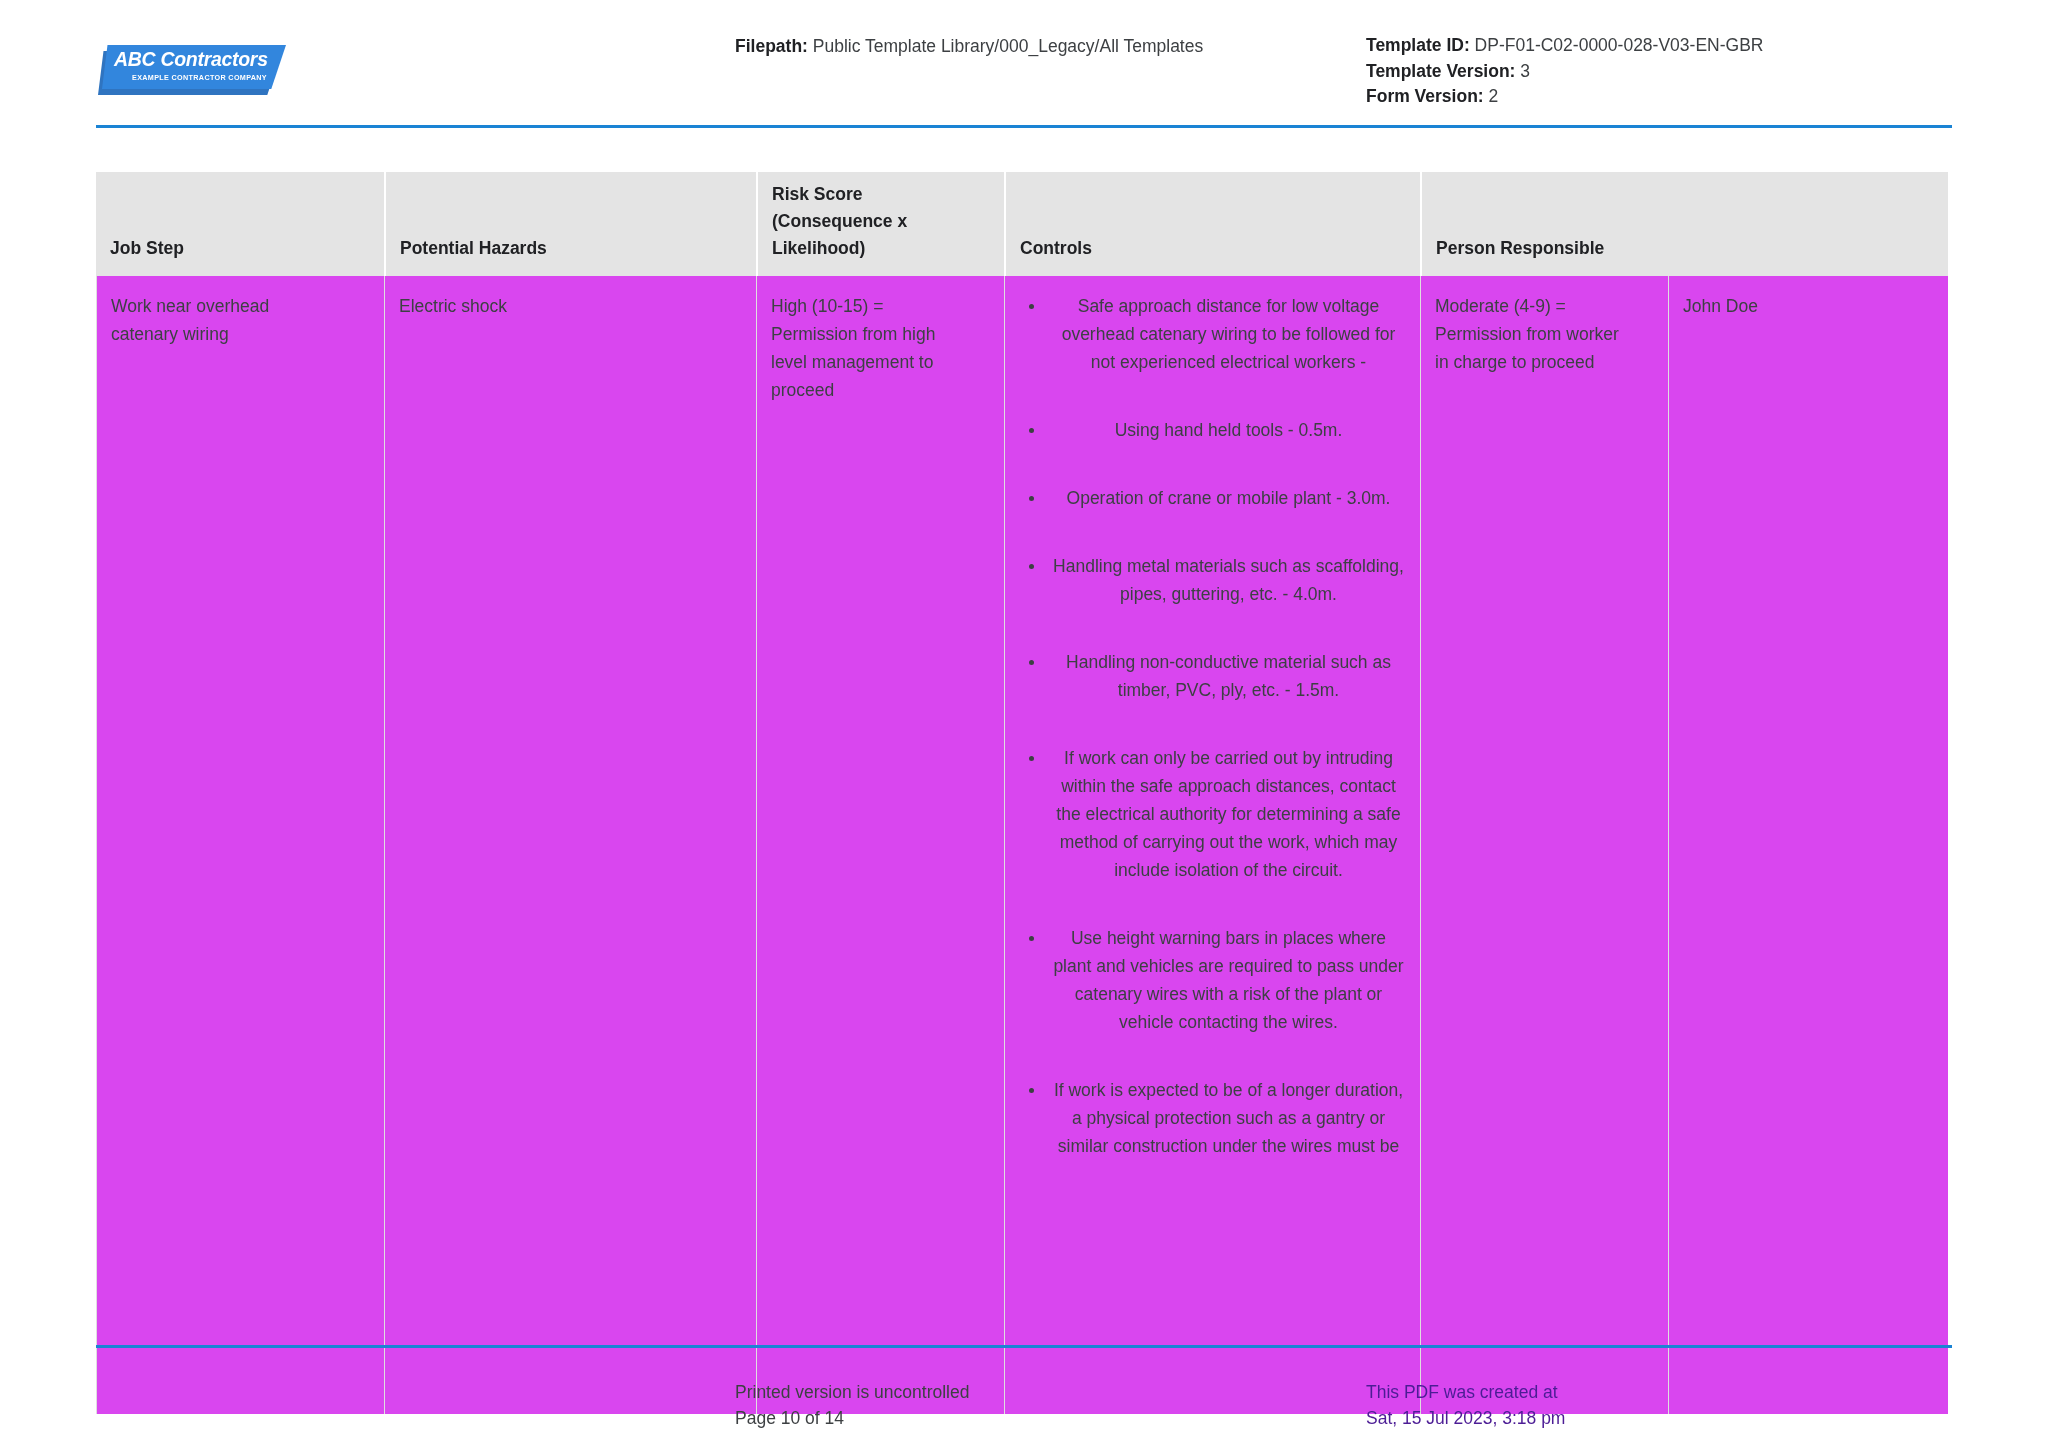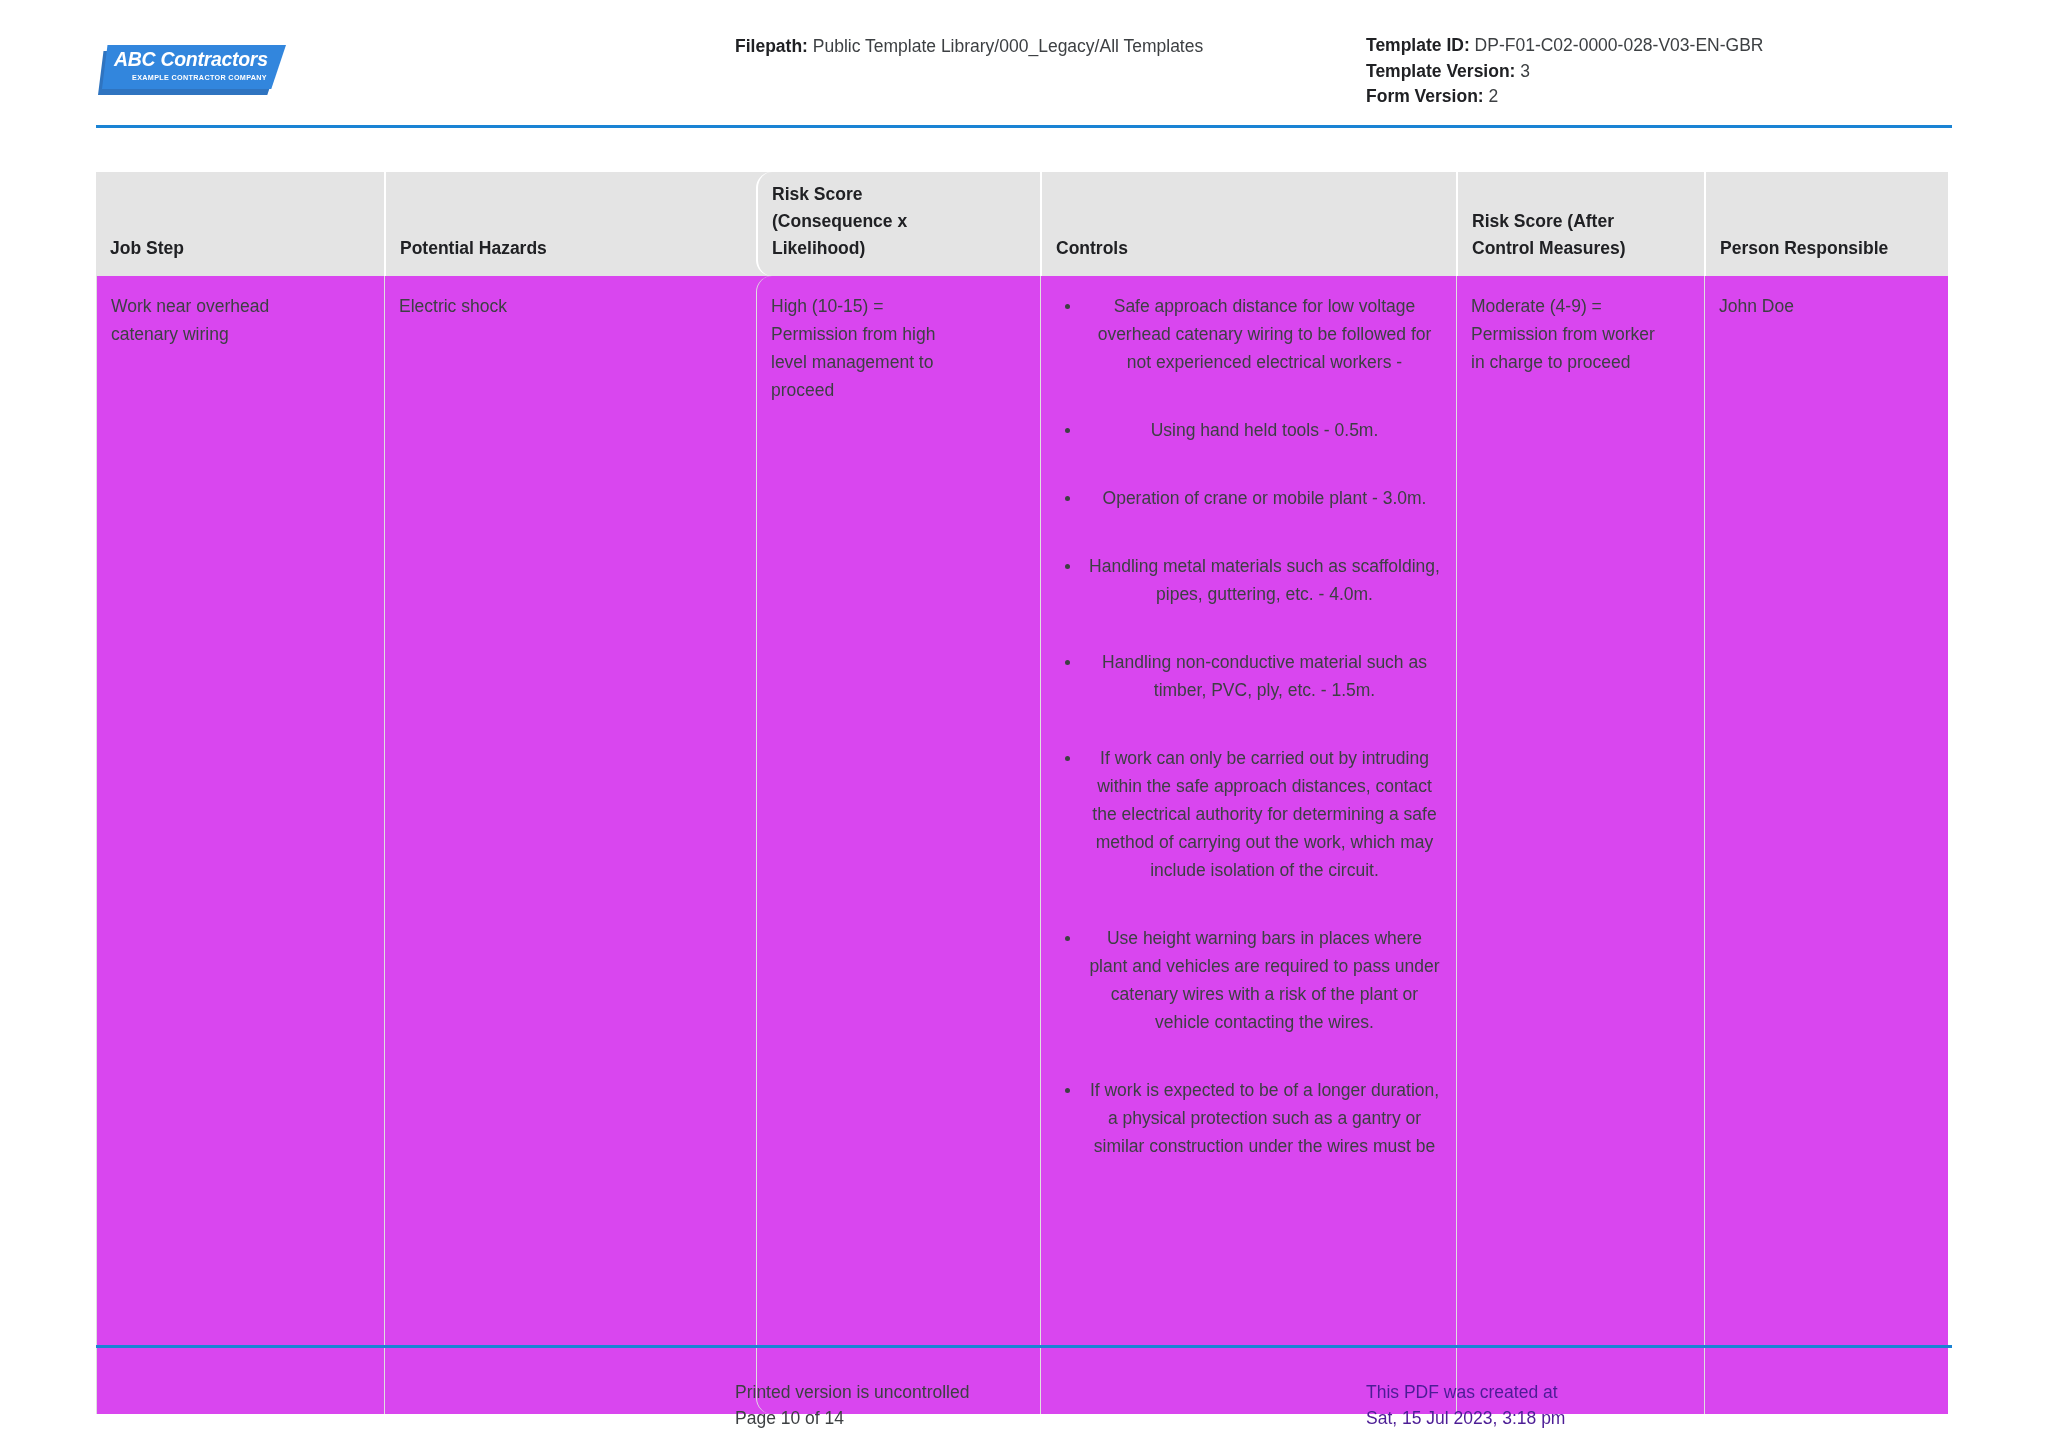--- a/index.html
+++ b/index.html
@@ -155,21 +155,21 @@
     border-left: 1px solid #dfdfdf;
     font-size: 17.5px;
     line-height: 28px;
     color: #3d4043;
   }
   .tbody .cell:first-child { border-left: 1px solid #dfdfdf; }
 
   
   .c-jobstep   { width: 288px; }
   .c-hazards   { width: 372px; }
-  .c-risk      { width: 284px; border-radius: 16px; }
+  .c-risk      { width: 248px; }
   .c-controls  { width: 416px; text-align: center; }
   .c-riskafter { width: 248px; }
   .c-person    { width: 240px; }
 
   .cell-line { display: block; }
 
   ul.controls-list {
     list-style: none;
     margin: 0;
     padding: 0;
@@ -268,26 +268,20 @@
           <span class="hdr-text">Risk Score</span>
           <span class="hdr-text">(Consequence x</span>
           <span class="hdr-text">Likelihood)</span>
         </span>
       </div>
       <div class="cell c-controls">
         <span>
           <span class="hdr-text">Controls</span>
         </span>
       </div>
-      <div class="cell c-riskafter">
-        <span>
-          <span class="hdr-text">Risk Score (After</span>
-          <span class="hdr-text">Control Measures)</span>
-        </span>
-      </div>
       <div class="cell c-person">
         <span>
           <span class="hdr-text">Person Responsible</span>
         </span>
       </div>
     </div>
 
     <div class="tbody">
 
       <div class="cell c-jobstep">

